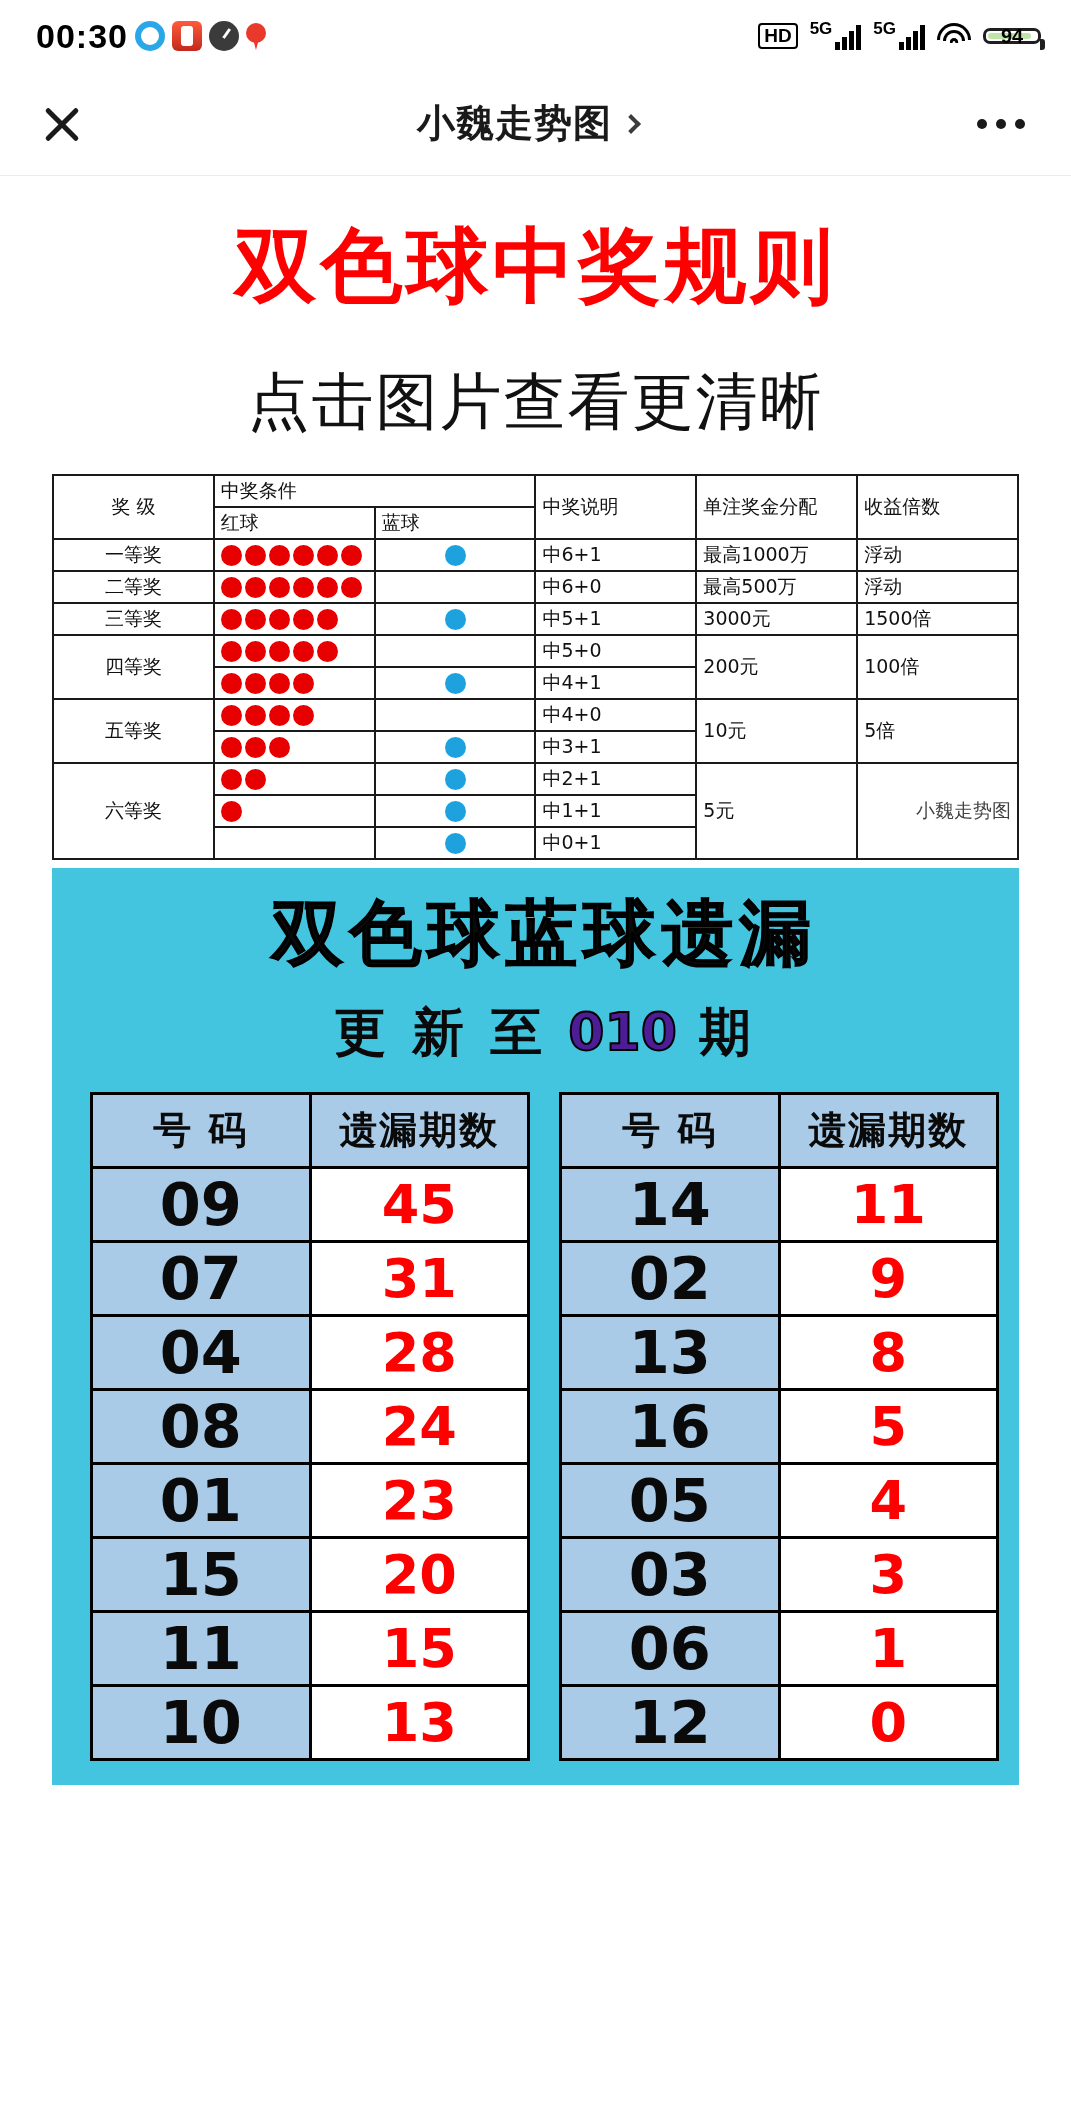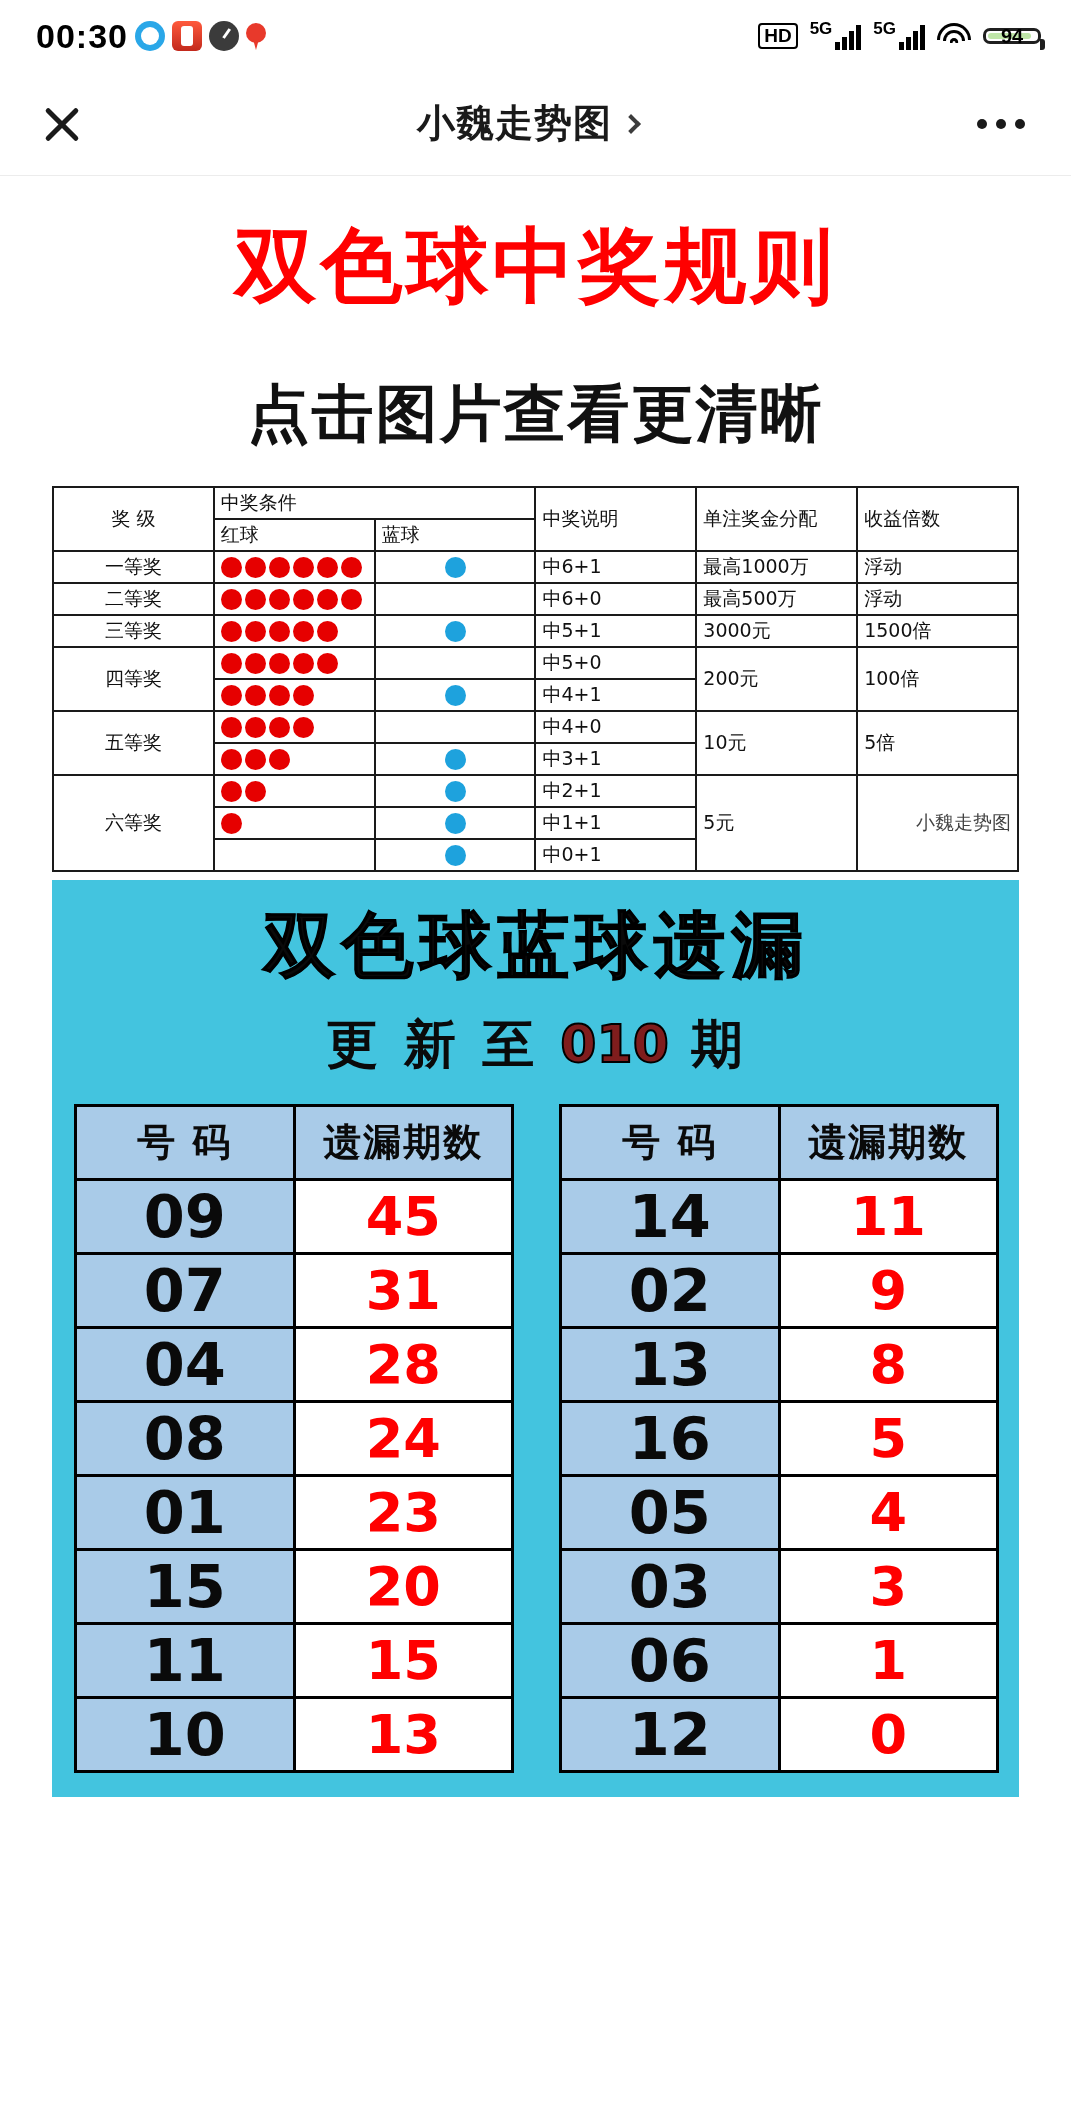--- a/index.html
+++ b/index.html
@@ -116,22 +116,22 @@
     color: #ff0000;
     font-size: 82px;
     font-weight: bold;
     letter-spacing: 4px;
     font-family: "DejaVu Sans", sans-serif;
   }
   .title-black {
     text-align: center;
     color: #111;
     font-size: 62px;
-    font-weight: bold;
-    margin-top: 50px;
+    font-weight: normal;
+    margin-top: 38px;
     letter-spacing: 2px;
     font-family: "DejaVu Sans", sans-serif;
   }
 
   
   .table-wrap { margin: 30px 52px 0 52px; }
   table.prize {
     width: 100%;
     border-collapse: collapse;
     table-layout: fixed;
@@ -153,42 +153,42 @@
   .bball { width: 21px; height: 21px; border-radius: 50%; background: #1ea2dd; display:block; margin: 0 auto;}
   .cond { font-size: 19px; }
   .wm {
     color: #8a8a8a; font-size: 17px; opacity: .8; text-align: right;
   }
 
   
   .poster {
     margin: 8px 52px 0 52px;
     background: #43c4df;
-    padding: 18px 0 24px 2px;
+    padding: 18px 0 24px 18px;
   }
   .poster-title {
     text-align: center;
     font-size: 72px;
     font-weight: bold;
     color: #0a0a0a;
     font-family: "DejaVu Serif", serif;
     letter-spacing: 6px;
     -webkit-text-stroke: 1px #000;
   }
   .poster-sub {
     text-align: center;
     font-size: 52px;
     font-weight: bold;
     color: #0a0a0a;
     font-family: "DejaVu Serif", serif;
     margin-top: 16px;
     letter-spacing: 4px;
   }
   .poster-sub .period {
-    color: #7f1d1d;
+    color: #4c1d95;
     font-family: "DejaVu Sans", sans-serif;
     -webkit-text-stroke: 2px #000;
     letter-spacing: 0;
   }
   .grids {
     display: flex;
     gap: 18px;
     justify-content: space-between;
     margin-top: 24px;
     padding: 0 20px;

